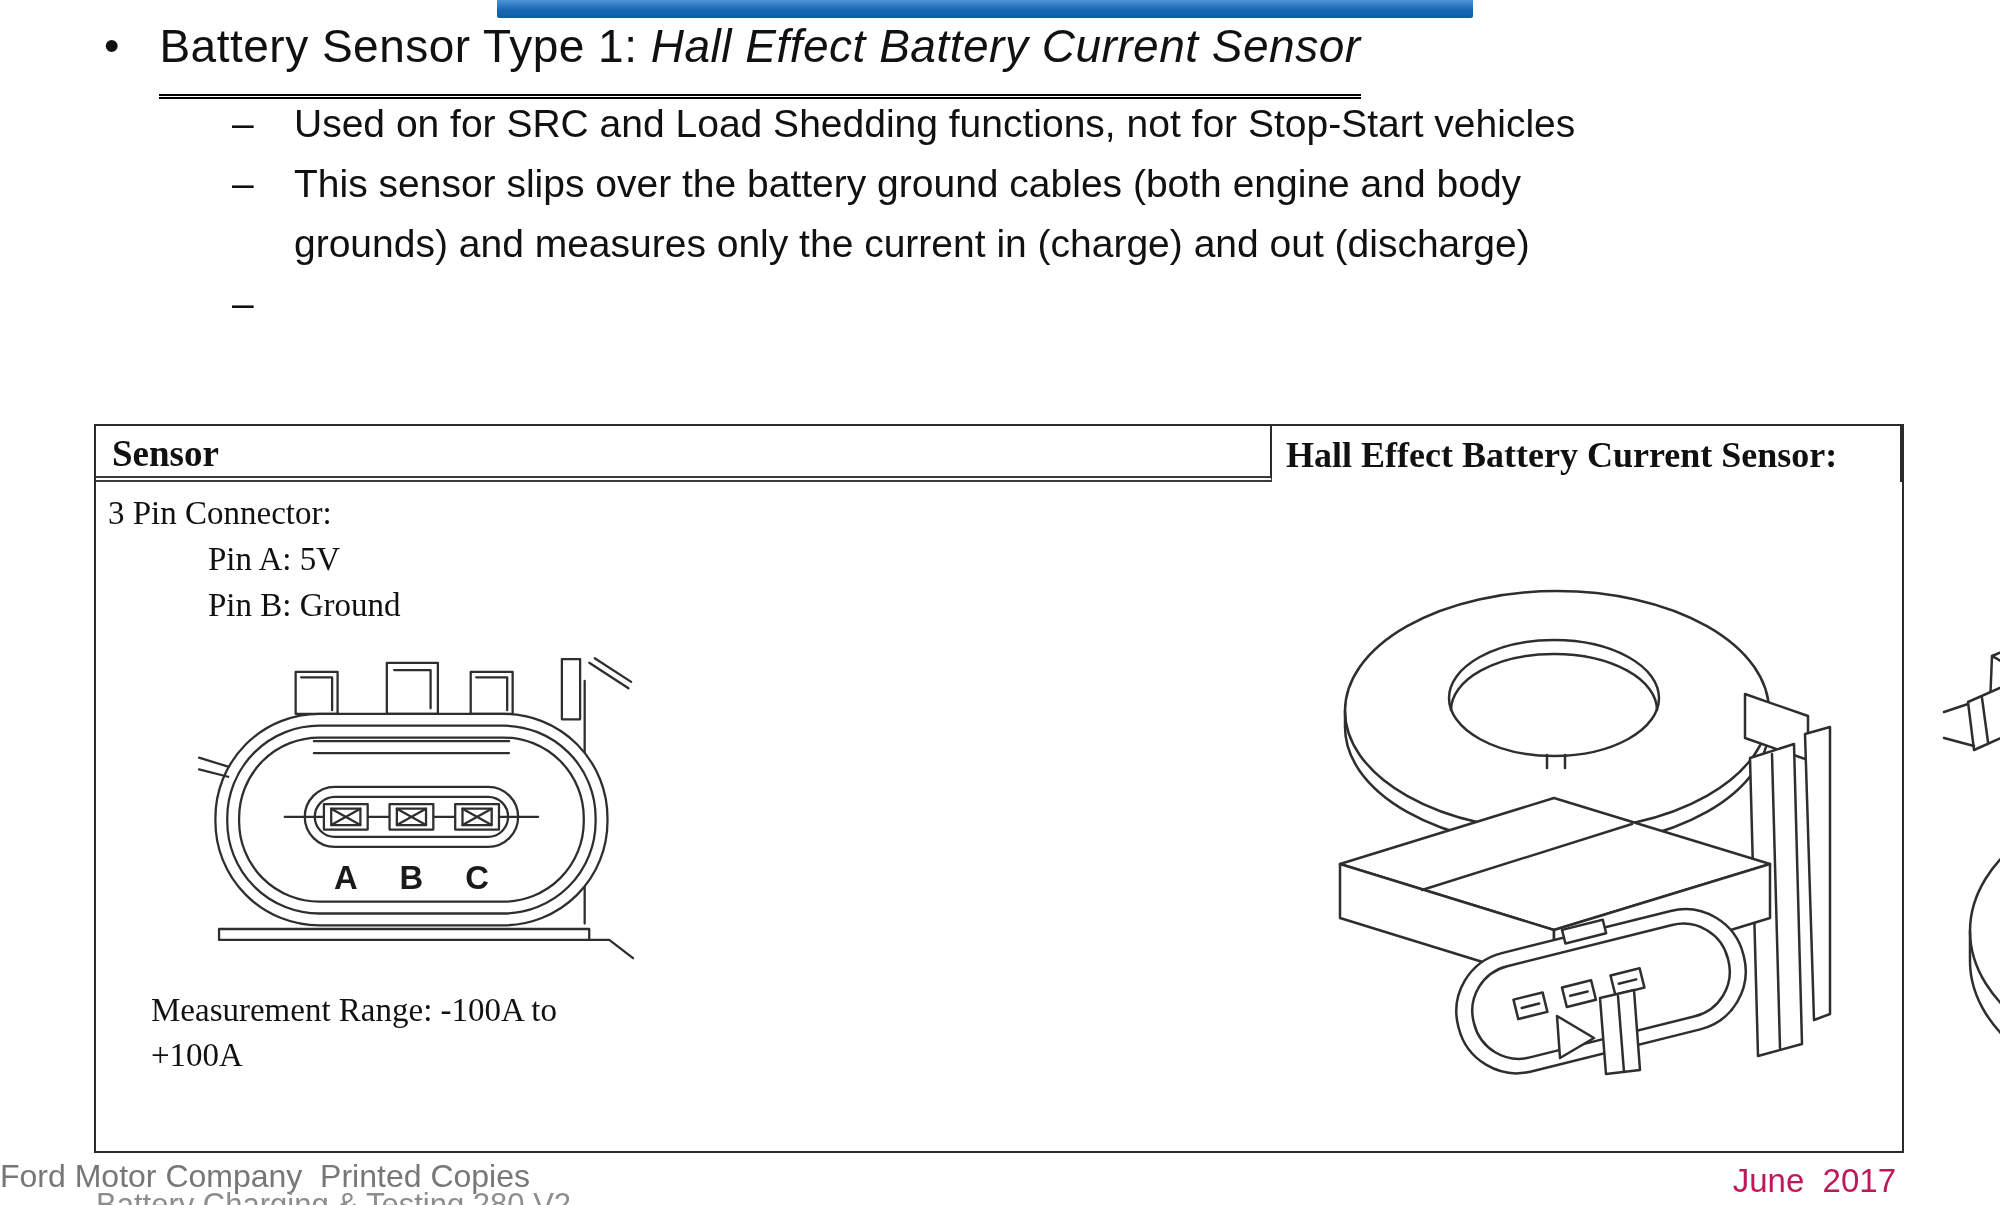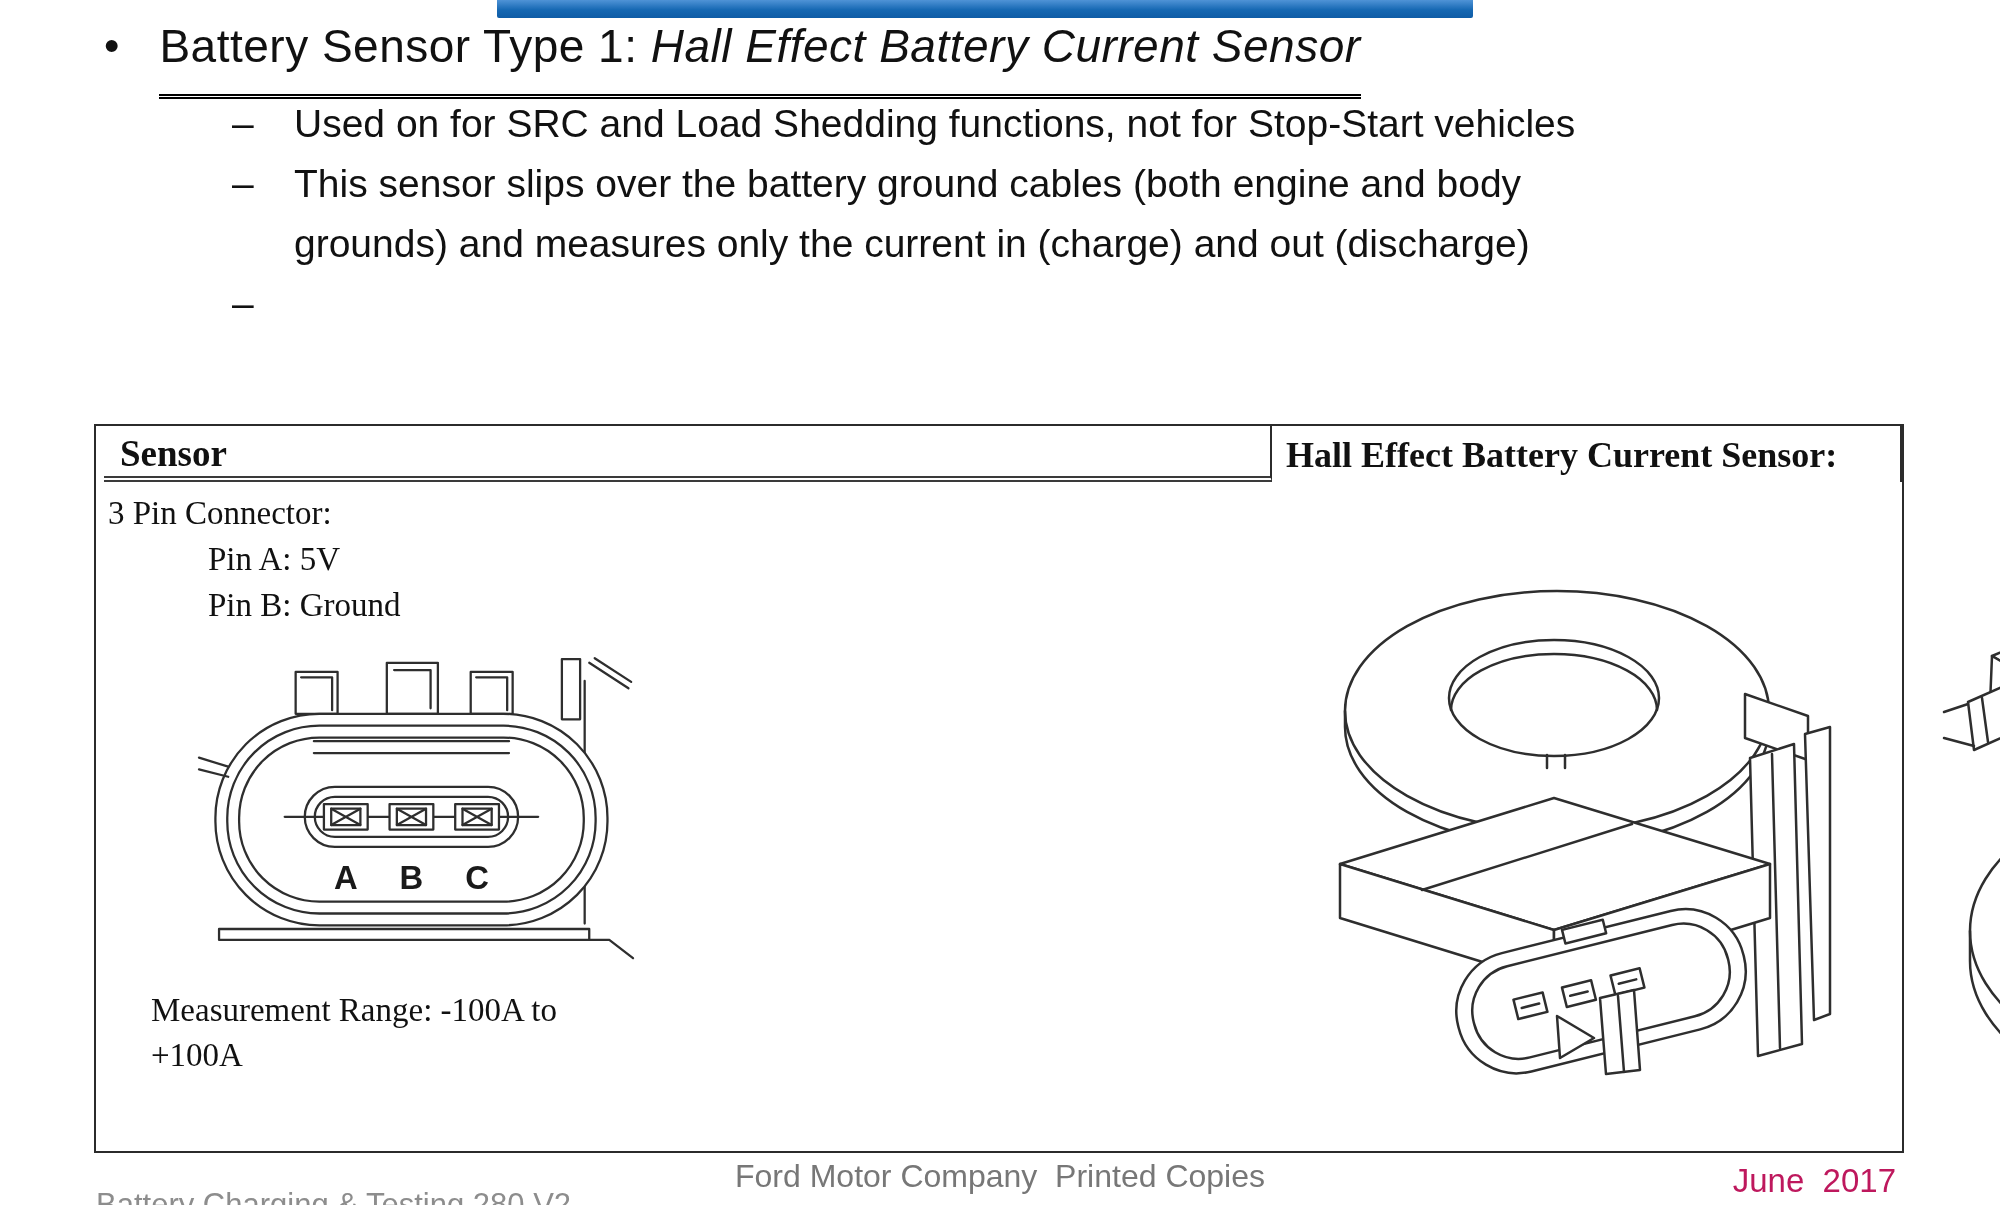--- a/index.html
+++ b/index.html
@@ -23,37 +23,37 @@
   .sub-bullets li{display:flex;font-size:39px;line-height:60px;}
   .sub-bullets .dash{width:62px;flex:0 0 62px;}
   .sub-bullets .btxt{white-space:pre-line;}
 
   
   .sensor-table{position:absolute;left:94px;top:424px;width:1810px;height:729px;
                 border:2px solid #2b2b2b;box-sizing:border-box;
                 display:grid;grid-template-columns:1176px 1fr;grid-template-rows:56px 1fr;
                 font-family:"Liberation Serif",serif;background:#fff;}
   .th{font-weight:bold;font-size:37px;line-height:52px;padding:2px 0 0 16px;
-      border-bottom:6px double #3a3a3a;box-sizing:border-box;margin-left:8px;}
+      border-bottom:6px double #3a3a3a;box-sizing:border-box;}
   .col-a{border-right:2px solid #2b2b2b;box-sizing:border-box;}
   .td{position:relative;box-sizing:border-box;}
   .cell-caption{font-size:36px;padding:8px 0 0 14px;font-weight:bold;}
 
   .drawing{position:absolute;}
   .drawing svg{display:block;}
   .d1{left:30px;top:120px;}
   .d2{left:600px;top:80px;}
 
   .details-title{font-size:33px;line-height:46px;padding:8px 0 0 12px;}
   .pin-line{font-size:33px;line-height:46px;padding-left:112px;}
   .connector-art{margin:22px 0 0 100px;}
   .measurement{font-size:33px;line-height:45px;margin:24px 0 0 55px;width:450px;}
 
   
-  .footer-center{position:absolute;left:0;top:1158px;width:2000px;text-align:center;
+  .footer-center{position:absolute;left:0;top:1158px;width:2000px;text-align:left;
                  font-size:32px;color:#777;white-space:pre;}
   .footer-right{position:absolute;right:104px;top:1162px;font-size:33px;color:#be185d;white-space:pre;}
   .footer-left{position:absolute;left:96px;top:1187px;font-size:31px;color:#8d8d8d;white-space:pre;}
 
   .lineart{stroke:#2e2e2e;stroke-width:2.5;fill:none;stroke-linejoin:round;stroke-linecap:round;}
   .lineart .w{fill:#ffffff;}
   .pinlabel{font-family:"Liberation Sans",sans-serif;font-size:36px;font-weight:bold;fill:#1a1a1a;stroke:none;}
 </style>
 </head>
 <body>

